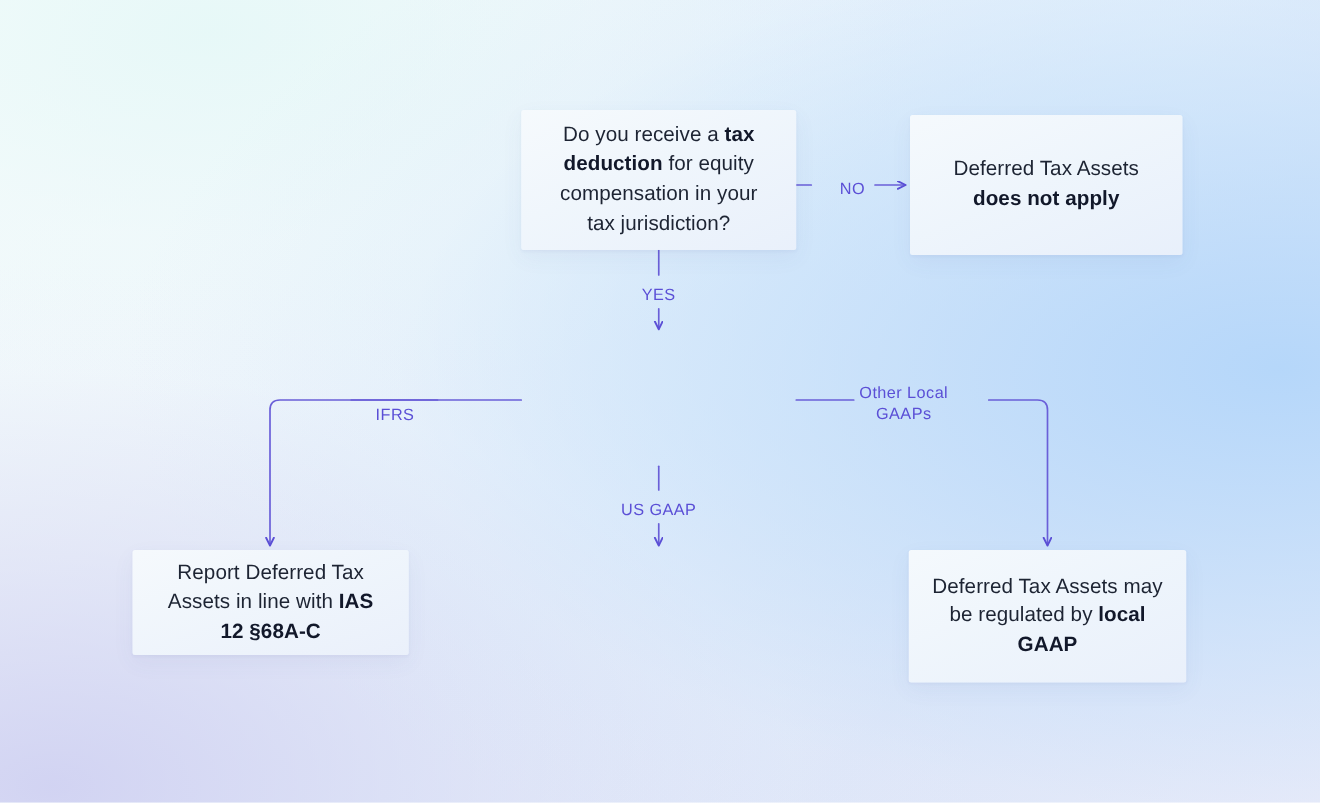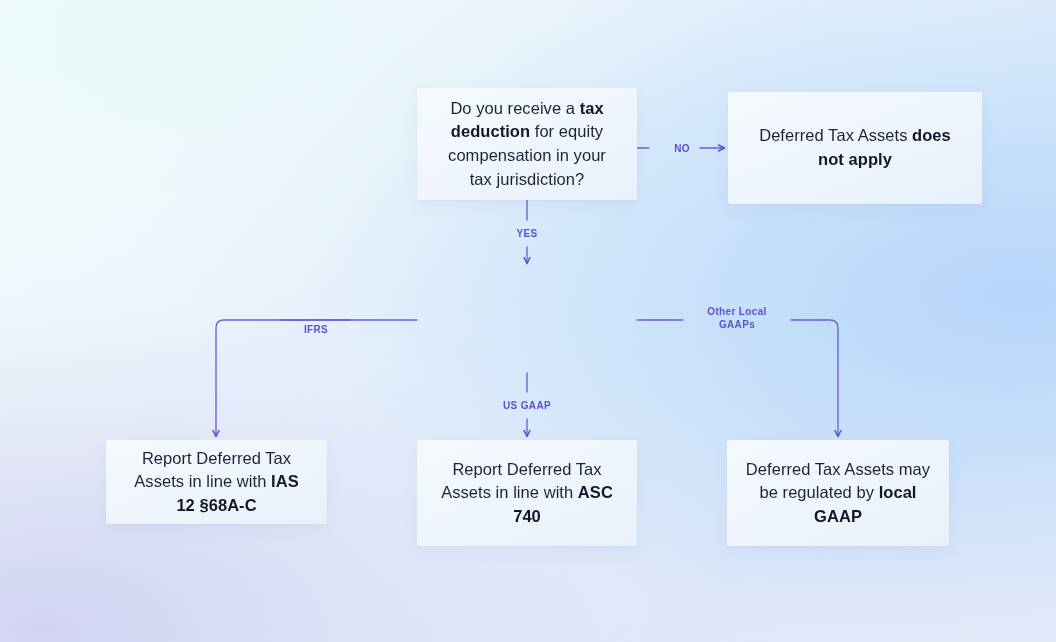--- a/index.html
+++ b/index.html
@@ -51,42 +51,42 @@
     color: #1d2433;
     font-size: 16.5px;
     line-height: 1.43;
     letter-spacing: 0.05px;
     padding: 10px 18px;
   }
   .node .txt { display: block; width: 100%; }
   .node b { font-weight: 700; color: #12182a; }
 
   #node-q1      { left: 417px; top: 88px;  width: 220px; height: 112px; }
-  #node-noapply { left: 728px; top: 92px;  width: 254px; height: 112px; }
+  #node-noapply { left: 728px; top: 92px;  width: 218px; height: 112px; }
   #node-q2      { left: 417px; top: 267px; width: 220px; height: 106px; }
   #node-ifrs    { left: 106px; top: 440px; width: 221px; height: 84px; }
   #node-usgaap  { left: 417px; top: 440px; width: 220px; height: 106px; }
   #node-local   { left: 727px; top: 440px; width: 222px; height: 106px; }
 
   
   .edge-label {
     position: absolute;
     color: #5b4fd6;
-    font-size: 10px;
-    font-weight: 700;
+    font-size: 13px;
+    font-weight: 400;
     letter-spacing: 0.35px;
     line-height: 1.32;
     text-align: center;
     white-space: pre-line;
   }
   #label-no        { left: 650px; top: 142px; width: 64px; }
   #label-yes       { left: 495px; top: 227px; width: 64px; }
   #label-usgaap    { left: 479px; top: 399px; width: 96px; text-align: center; }
   #label-ifrs      { left: 284px; top: 323px; width: 64px; }
-  #label-otherlocal{ left: 686px; top: 305px; width: 102px; }
+  #label-otherlocal{ left: 672px; top: 305px; width: 102px; }
 </style>
 </head>
 <body>
 
 <div class="canvas">
 
   <svg class="wires" viewBox="0 0 1056 642" width="1056" height="642" xmlns="http://www.w3.org/2000/svg">
     <defs>
       <marker id="arrow" markerWidth="9" markerHeight="9" refX="6.4" refY="3.6" orient="auto" markerUnits="userSpaceOnUse">
         <path d="M0.6,0.5 L6.9,3.6 L0.6,6.7" fill="none" stroke="#5b4fd6" stroke-width="1.5" stroke-linecap="round" stroke-linejoin="round"></path>
@@ -123,23 +123,20 @@
 
   <div class="node" id="node-noapply">
     <span class="txt"><span>Deferred Tax Assets </span><b>does not apply</b><span></span></span>
   </div>
 
 
   <div class="node" id="node-ifrs">
     <span class="txt"><span>Report Deferred Tax Assets in line with </span><b>IAS 12 §68A-C</b><span></span></span>
   </div>
 
-  <div class="node" id="node-usgaap">
-    <span class="txt"><span>Report Deferred Tax Assets in line with </span><b>ASC 740</b><span></span></span>
-  </div>
 
   <div class="node" id="node-local">
     <span class="txt"><span>Deferred Tax Assets may be regulated by </span><b>local GAAP</b><span></span></span>
   </div>
 
   <div class="edge-label" id="label-no">NO</div>
   <div class="edge-label" id="label-yes">YES</div>
   <div class="edge-label" id="label-usgaap">US GAAP</div>
   <div class="edge-label" id="label-ifrs">IFRS</div>
   <div class="edge-label" id="label-otherlocal">Other Local

